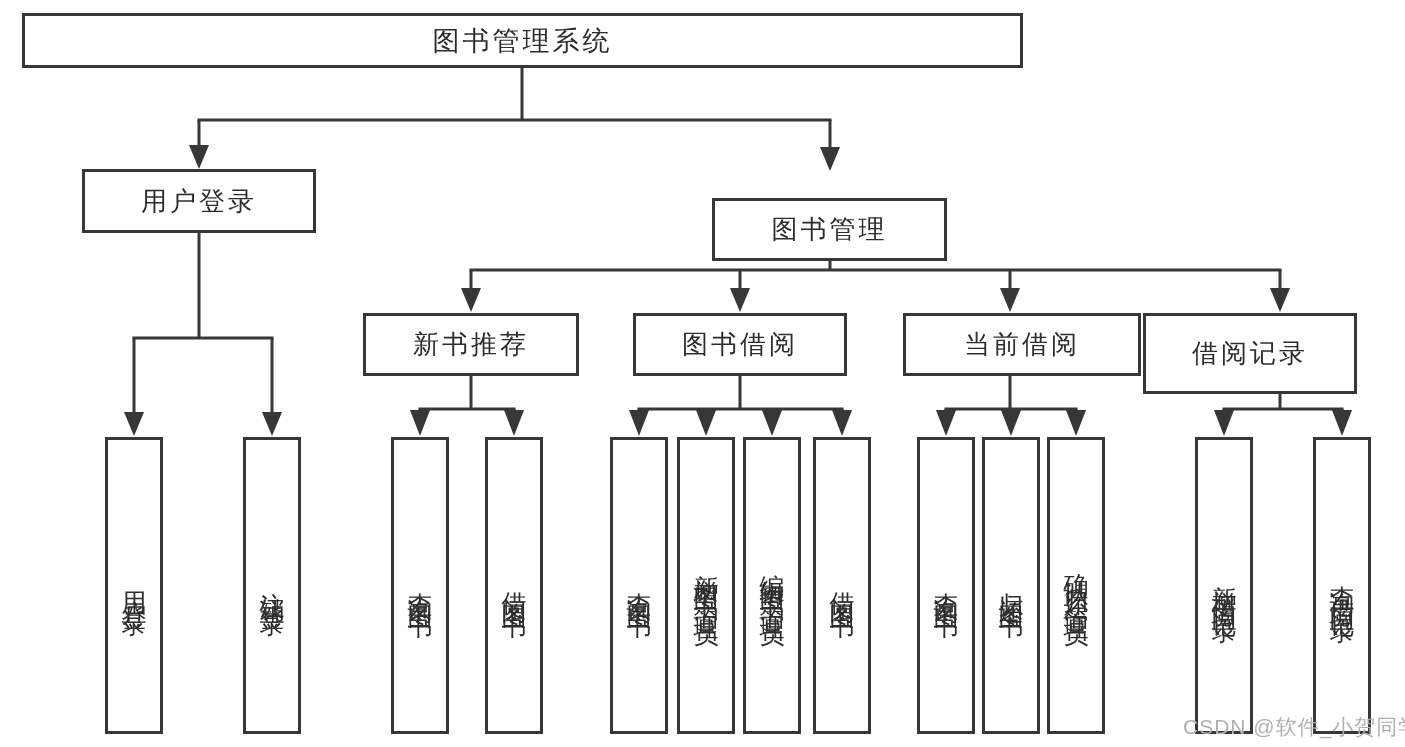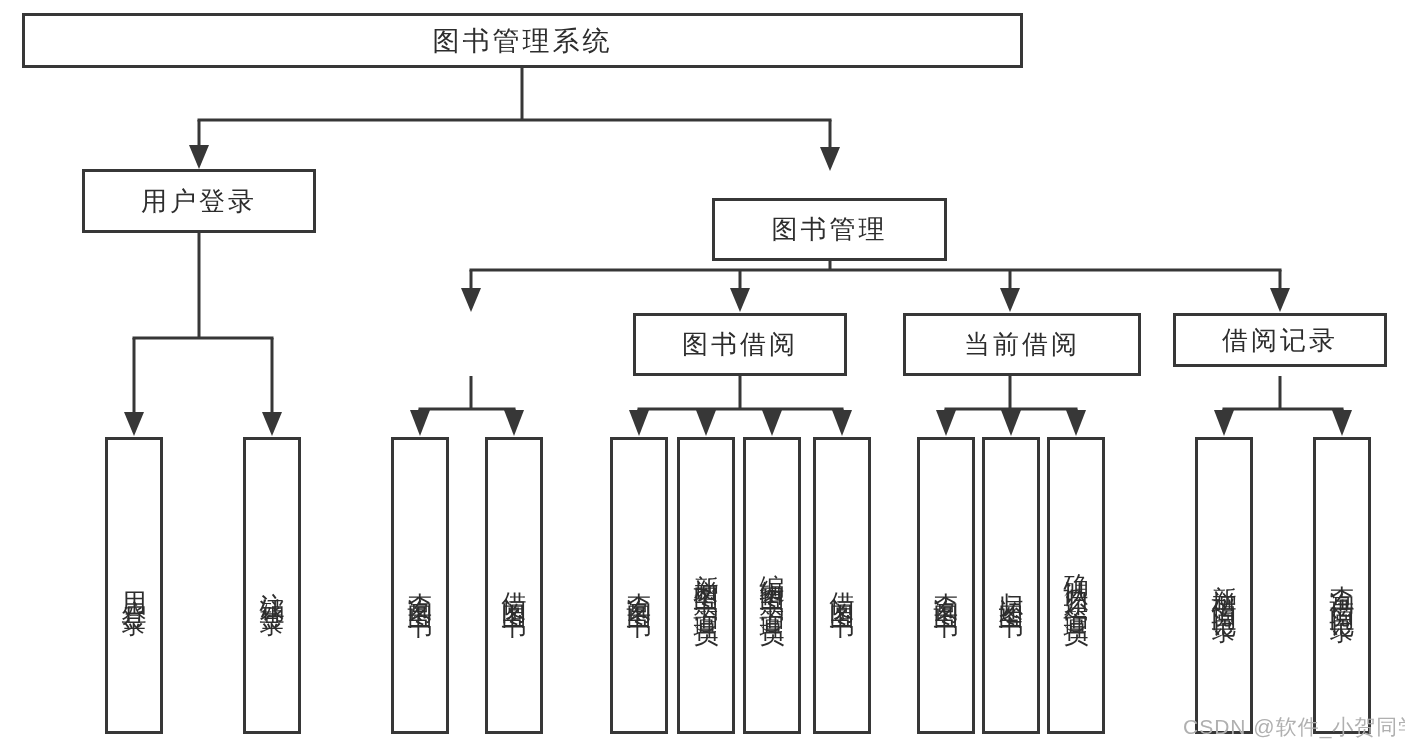--- a/index.html
+++ b/index.html
@@ -115,27 +115,30 @@
     <span>图书管理系统</span>
   </div>
 
   <div class="hnode" style="left:82px;top:169px;width:234px;height:64px;">
     <span>用户登录</span>
   </div>
   <div class="hnode" style="left:712px;top:171px;width:235px;height:63px;margin-top:27px;">
     <span>图书管理</span>
   </div>
 
+  <div class="hnode" style="left:363px;top:313px;width:216px;height:63px;">
+    <span>新书推荐</span>
+  </div>
   <div class="hnode" style="left:633px;top:313px;width:214px;height:63px;text-align:right;">
     <span>图书借阅</span>
   </div>
   <div class="hnode" style="left:903px;top:313px;width:238px;height:63px;">
     <span>当前借阅</span>
   </div>
-  <div class="hnode" style="left:1173px;top:313px;width:214px;height:54px;justify-content:center;">
+  <div class="hnode" style="left:1143px;top:313px;width:214px;height:81px;justify-content:center;">
     <span>借阅记录</span>
   </div>
 
   <div class="vnode" style="left:105px;">
     <span class="vtext">用户登录</span>
   </div>
   <div class="vnode" style="left:243px;">
     <span class="vtext">注销登录</span>
   </div>
 

